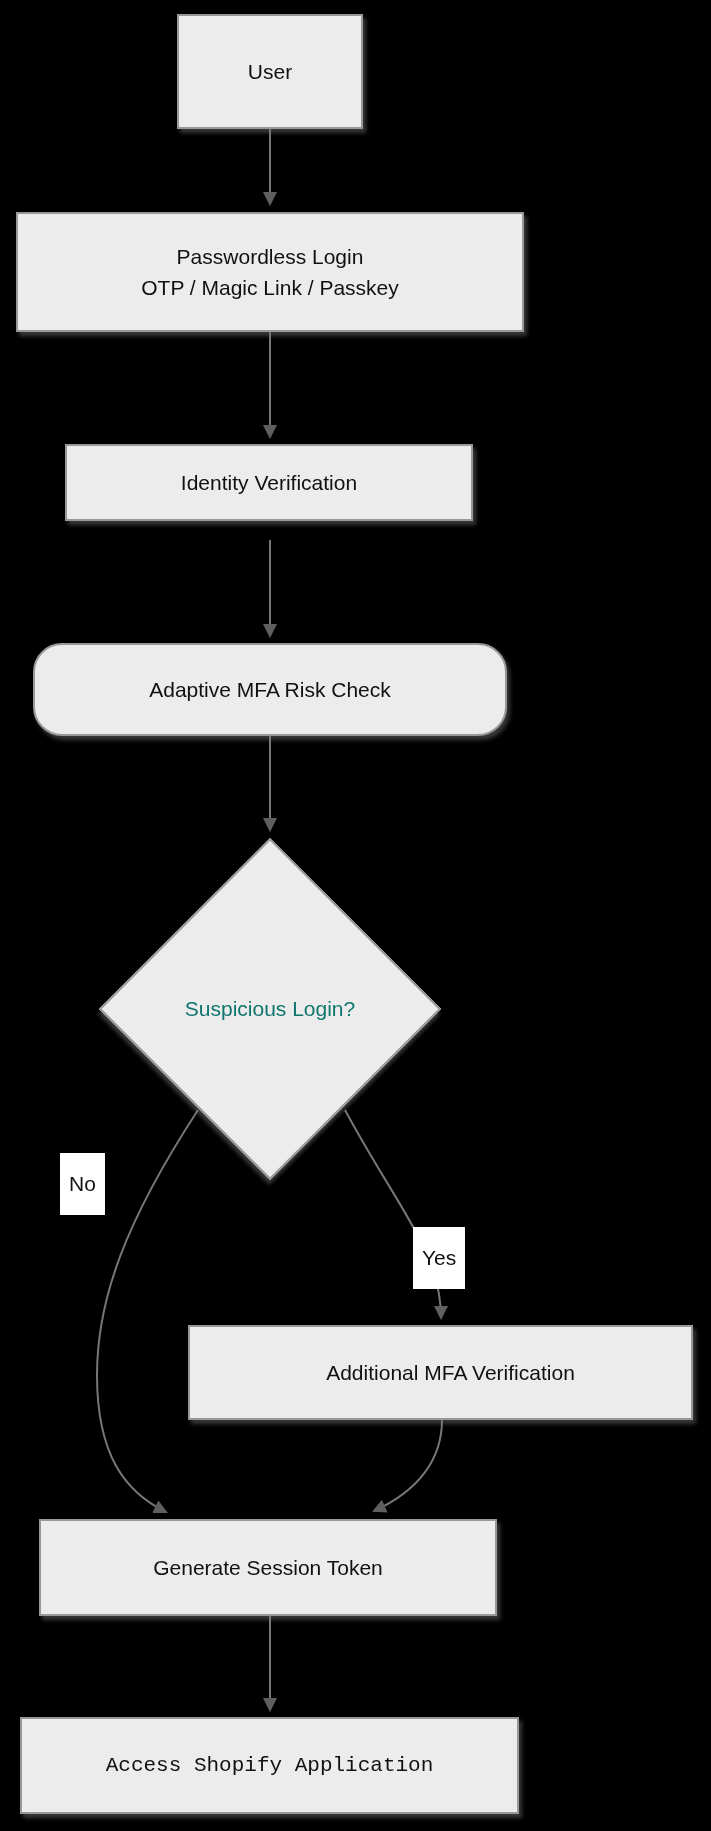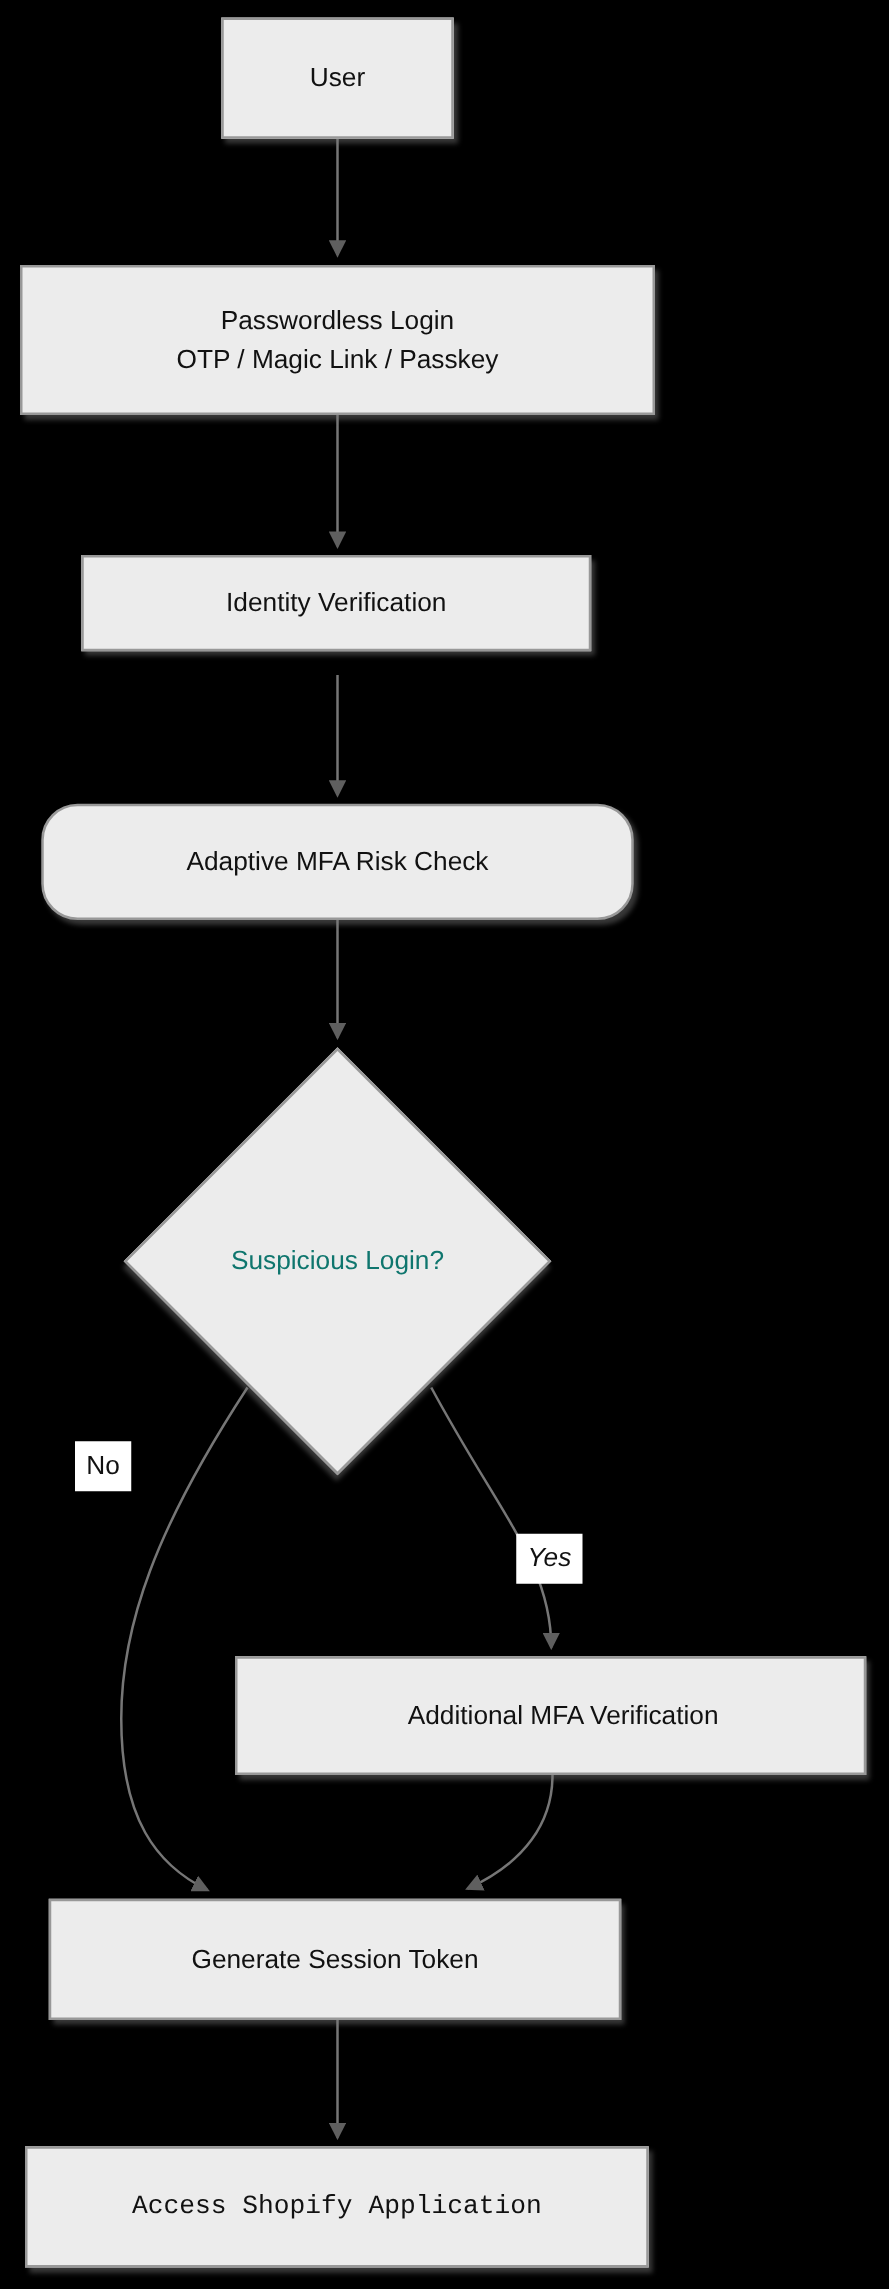--- a/index.html
+++ b/index.html
@@ -57,27 +57,27 @@
     color: #0f766e;
     font-size: 21px;
     line-height: 32px;
   }
   .edge-label {
     position: absolute;
     background: #ffffff;
     color: #111111;
     font-size: 21px;
     line-height: 24px;
-    padding: 8px 9px;
+    padding: 19px 9px;
     text-align: center;
   }
-  .lbl-yes { left: 413px; top: 1227px; font-style: italic; }
+  .lbl-yes { left: 413px; top: 1227px; }
   .lbl-no  { left: 60px;  top: 1153px; }
 
-  .n-user        { left: 177px; top: 14px;   width: 186px; height: 97px; }
+  .n-user        { left: 177px; top: 14px;   width: 186px; height: 115px; }
   .n-passwordless{ left: 16px;  top: 212px;  width: 508px; height: 120px; }
   .n-identity    { left: 65px;  top: 444px;  width: 408px; height: 77px; }
   .n-adaptive    { left: 33px;  top: 643px;  width: 474px; height: 93px; border-radius: 29px; }
   .n-mfa         { left: 188px; top: 1325px; width: 505px; height: 95px; padding-left: 20px; }
   .n-session     { left: 39px;  top: 1519px; width: 458px; height: 97px; }
   .n-access      { left: 20px;  top: 1717px; width: 499px; height: 97px; font-family: Liberation Mono, monospace; }
 </style>
 </head>
 <body>
 

